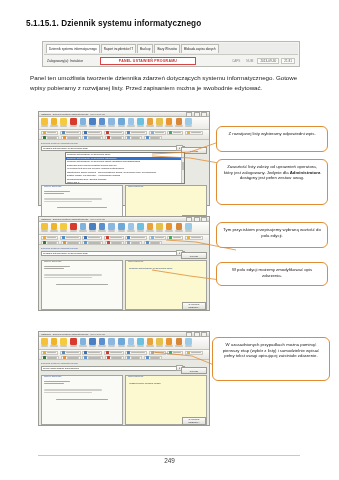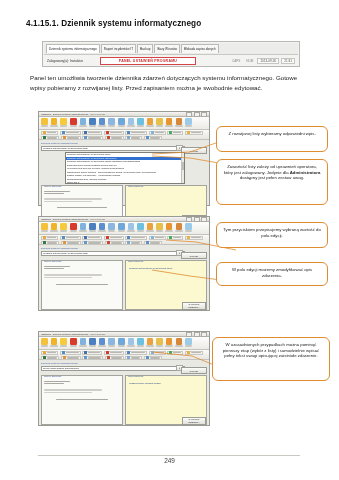--- a/index.html
+++ b/index.html
@@ -141,21 +141,21 @@
   .foot-num{
     position:absolute;left:0;right:0;top:457px;text-align:center;
     font-size:6.4px;color:#3a3a3a;
   }
 </style>
 </head>
 <body>
 
 <div class="page">
 
-  <div class="heading">4.1.15.1. Dziennik systemu informatycznego</div>
+  <div class="heading">5.1.15.1. Dziennik systemu informatycznego</div>
 
   <div class="strip">
     <div class="strip-tabs">
       <div class="tab active">Dziennik systemu informatycznego</div>
       <div class="tab">Raport incydentów IT</div>
       <div class="tab">Backup</div>
       <div class="tab">Bazy Wirusów</div>
       <div class="tab">Blokada zapisu danych</div>
     </div>
     <div class="strip-status">

